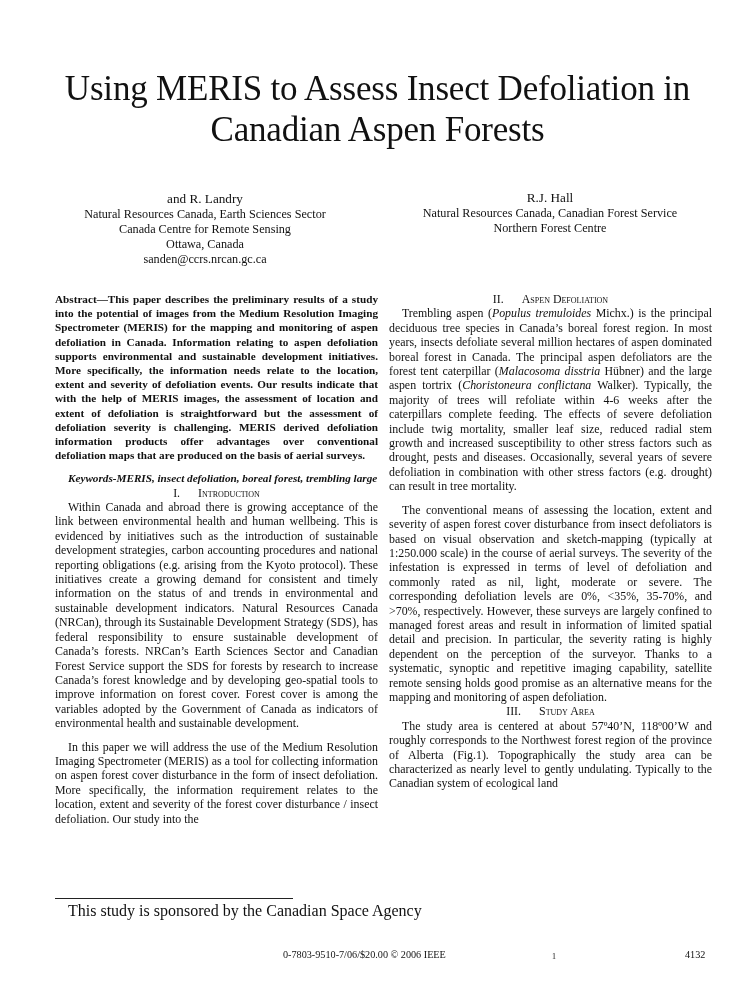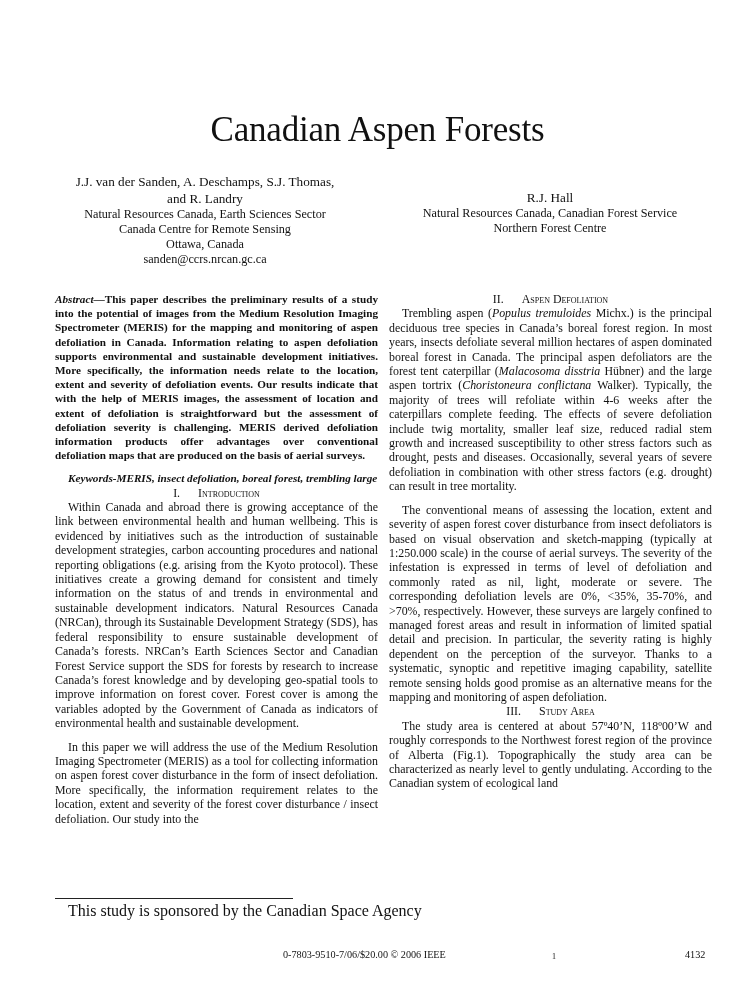--- a/index.html
+++ b/index.html
@@ -10,44 +10,44 @@
   .aff { position: absolute; text-align: center; font-size: 12.2px; line-height: 15px; }
   .aff .names { font-size: 13.2px; line-height: 17px; }
   .aff-left { left: 55px; width: 300px; top: 173px; }
   .aff-right { left: 395px; width: 310px; top: 189px; }
   .col { position: absolute; width: 323px; font-size: 11.9px; line-height: 14.4px; text-align: justify; }
   .col-left { left: 55px; top: 292px; }
   .col-right { left: 389px; top: 292px; }
   .col p { margin: 0; }
   .col p.ind { text-indent: 13px; }
   .abstract { font-weight: bold; font-size: 11.2px; line-height: 14.2px; }
-  .abstract .lead { font-style: italic; }
+  .abstract .lead { }
   .keywords { font-weight: bold; font-style: italic; font-size: 11.2px; line-height: 14.2px; margin-top: 9px !important; text-indent: 13px; }
   .sec { text-align: center; font-size: 11.9px; margin: 19px 0 6px 0; text-indent: 0; }
   .sec .num { margin-right: 18px; }
   .sec .sc { font-variant: small-caps; }
   .gap { margin-top: 9px !important; }
   .foot-rule { position: absolute; left: 55px; top: 898px; width: 238px; border-top: 1px solid #222; }
   .footnote { position: absolute; left: 68px; top: 902px; font-size: 16px; }
   .footer { position: absolute; top: 949px; font-size: 10.2px; }
   .f-isbn { left: 283px; }
   .f-num { left: 552px; font-size: 8px; top: 952px; }
   .f-page { left: 685px; }
 </style>
 </head>
 <body>
 
 <h1 class="title">
-  <br>
+  <span>Using MERIS to Assess Insect Defoliation in</span><br>
   <span>Canadian Aspen Forests</span>
 </h1>
 
 <div class="aff aff-left">
   <div class="names">
-    <span>J.J. van der Sanden, A. Deschamps, S.J. Thomas,</span><br>
+    <br>
     <span>and R. Landry</span>
   </div>
   <div>Natural Resources Canada, Earth Sciences Sector</div>
   <div>Canada Centre for Remote Sensing</div>
   <div>Ottawa, Canada</div>
   <div>sanden@ccrs.nrcan.gc.ca</div>
 </div>
 
 <div class="aff aff-right">
   <div class="names">R.J. Hall</div>
@@ -70,21 +70,21 @@
 
   <p class="sec">
     <span class="num">II.</span><span class="sc">Aspen Defoliation</span>
   </p>
   <p class="ind"><span>Trembling aspen (</span><i>Populus tremuloides</i><span> Michx.) is the principal deciduous tree species in Canada’s boreal forest region. In most years, insects defoliate several million hectares of aspen dominated boreal forest in Canada. The principal aspen defoliators are the forest tent caterpillar (</span><i>Malacosoma disstria</i><span> Hübner) and the large aspen tortrix (</span><i>Choristoneura conflictana</i><span> Walker). Typically, the majority of trees will refoliate within 4-6 weeks after the caterpillars complete feeding. The effects of severe defoliation include twig mortality, smaller leaf size, reduced radial stem growth and increased susceptibility to other stress factors such as drought, pests and diseases. Occasionally, several years of severe defoliation in combination with other stress factors (e.g. drought) can result in tree mortality.</span></p>
   <p class="ind gap">The conventional means of assessing the location, extent and severity of aspen forest cover disturbance from insect defoliators is based on visual observation and sketch-mapping (typically at 1:250.000 scale) in the course of aerial surveys. The severity of the infestation is expressed in terms of level of defoliation and commonly rated as nil, light, moderate or severe. The corresponding defoliation levels are 0%, &lt;35%, 35-70%, and &gt;70%, respectively. However, these surveys are largely confined to managed forest areas and result in information of limited spatial detail and precision. In particular, the severity rating is highly dependent on the perception of the surveyor. Thanks to a systematic, synoptic and repetitive imaging capability, satellite remote sensing holds good promise as an alternative means for the mapping and monitoring of aspen defoliation.</p>
 
   <p class="sec">
     <span class="num">III.</span><span class="sc">Study Area</span>
   </p>
-  <p class="ind">The study area is centered at about 57º40’N, 118º00’W and roughly corresponds to the Northwest forest region of the province of Alberta (Fig.1). Topographically the study area can be characterized as nearly level to gently undulating. According to the Canadian system of ecological land</p>
+  <p class="ind">The study area is centered at about 57º40’N, 118º00’W and roughly corresponds to the Northwest forest region of the province of Alberta (Fig.1). Topographically the study area can be characterized as nearly level to gently undulating. Typically to the Canadian system of ecological land</p>
 </div>
 
 <div class="foot-rule"></div>
 <div class="footnote">This study is sponsored by the Canadian Space Agency</div>
 
 <div class="footer f-isbn">0-7803-9510-7/06/$20.00 © 2006 IEEE</div>
 <div class="footer f-num">1</div>
 <div class="footer f-page">4132</div>
 
 </body></html>

